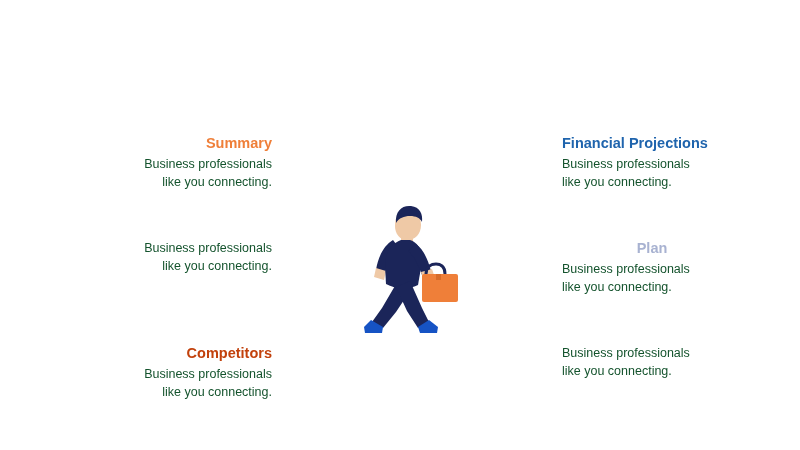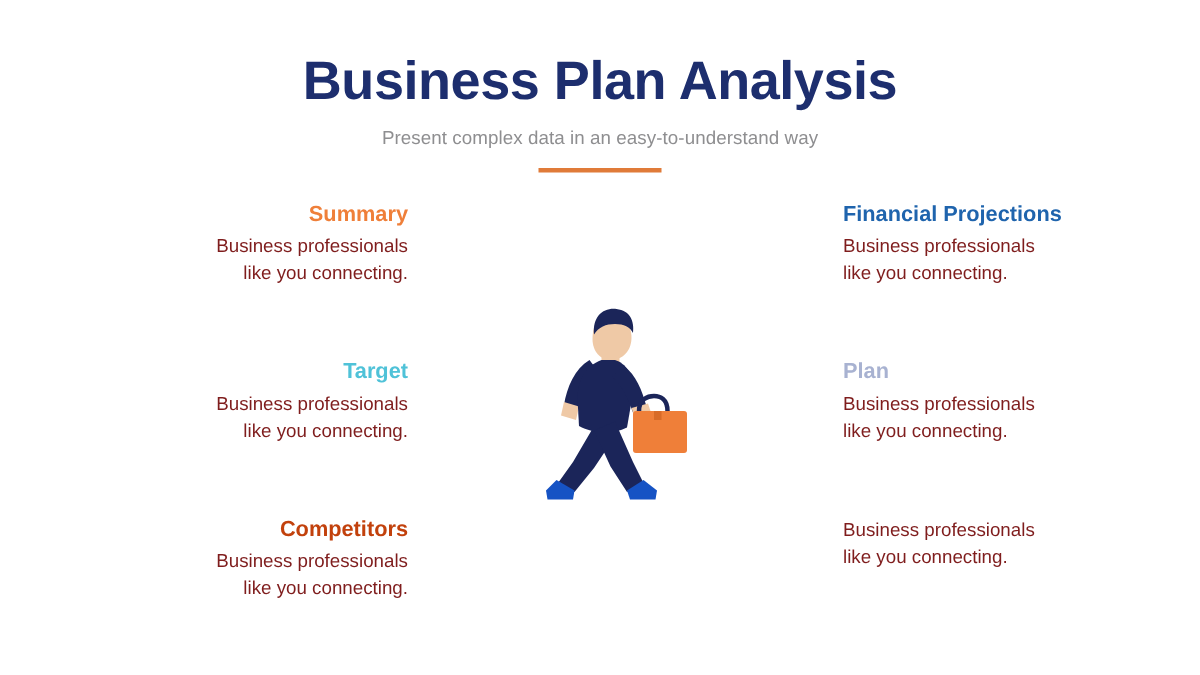--- a/index.html
+++ b/index.html
@@ -91,45 +91,40 @@
     width: 180px;
   }
   .label .heading {
     font-size: 14.5px;
     font-weight: bold;
     line-height: 1.25;
     margin-bottom: 3px;
   }
   .label .body {
     font-size: 12.5px;
-    color: #7f1d1d;
+    color: #14532d;
     line-height: 1.45;
   }
 
   .label.left  { text-align: right; }
   .label.right { text-align: left; }
 
   .l-summary     { left: 92px;  top: 134px; }
   .l-target      { left: 92px;  top: 239px; }
   .l-competitors { left: 92px;  top: 344px; }
 
   .r-financial   { left: 562px; top: 134px; width: 200px; }
   .r-plan        { left: 562px; top: 239px; }
   .r-hr          { left: 562px; top: 344px; }
 </style>
 </head>
 <body>
 
 <div class="slide">
 
-  <div class="header">
-    <div class="title" style="color: rgb(29, 46, 110);">Business Plan Analysis</div>
-    <div class="subtitle">Present complex data in an easy-to-understand way</div>
-    <div class="divider" style="background: rgb(224, 123, 57);"></div>
-  </div>
 
 
   <div class="figure">
     <svg viewBox="0 0 110 140">
       <g>
 
         <path class="c-suit" d="M41 44 C31 50 26 62 24 74 L33 77 C36 66 40 57 47 52 Z" fill="#1b2559"></path>
         <path class="c-skin" d="M24 72 L34 75 L32 84 L22 81 Z" fill="#efc9a6"></path>
 
         <path class="c-suit" d="M47 83 L30 112 L20 126 L31 132 L44 116 L60 92 Z" fill="#1b2559"></path>
@@ -156,39 +151,38 @@
     </svg>
   </div>
 
   <div class="label left l-summary">
     <div class="heading" style="color: rgb(239, 127, 57); text-align: right;">Summary</div>
     <div class="body">Business professionals</div>
     <div class="body">like you connecting.</div>
   </div>
 
   <div class="label left l-target">
-    <div class="heading" style="color: rgb(79, 194, 216);">Target</div>
     <div class="body">Business professionals</div>
     <div class="body">like you connecting.</div>
   </div>
 
   <div class="label left l-competitors">
     <div class="heading" style="color: #c2410c;">Competitors</div>
     <div class="body">Business professionals</div>
     <div class="body">like you connecting.</div>
   </div>
 
   <div class="label right r-financial">
     <div class="heading" style="color: rgb(31, 100, 173);">Financial Projections</div>
     <div class="body">Business professionals</div>
     <div class="body">like you connecting.</div>
   </div>
 
   <div class="label right r-plan">
-    <div class="heading" style="color: rgb(168, 178, 209);">Plan</div>
+    <div class="heading" style="color: rgb(168, 178, 209); text-align: center;">Plan</div>
     <div class="body">Business professionals</div>
     <div class="body">like you connecting.</div>
   </div>
 
   <div class="label right r-hr">
     <div class="body">Business professionals</div>
     <div class="body">like you connecting.</div>
   </div>
 
 </div>

